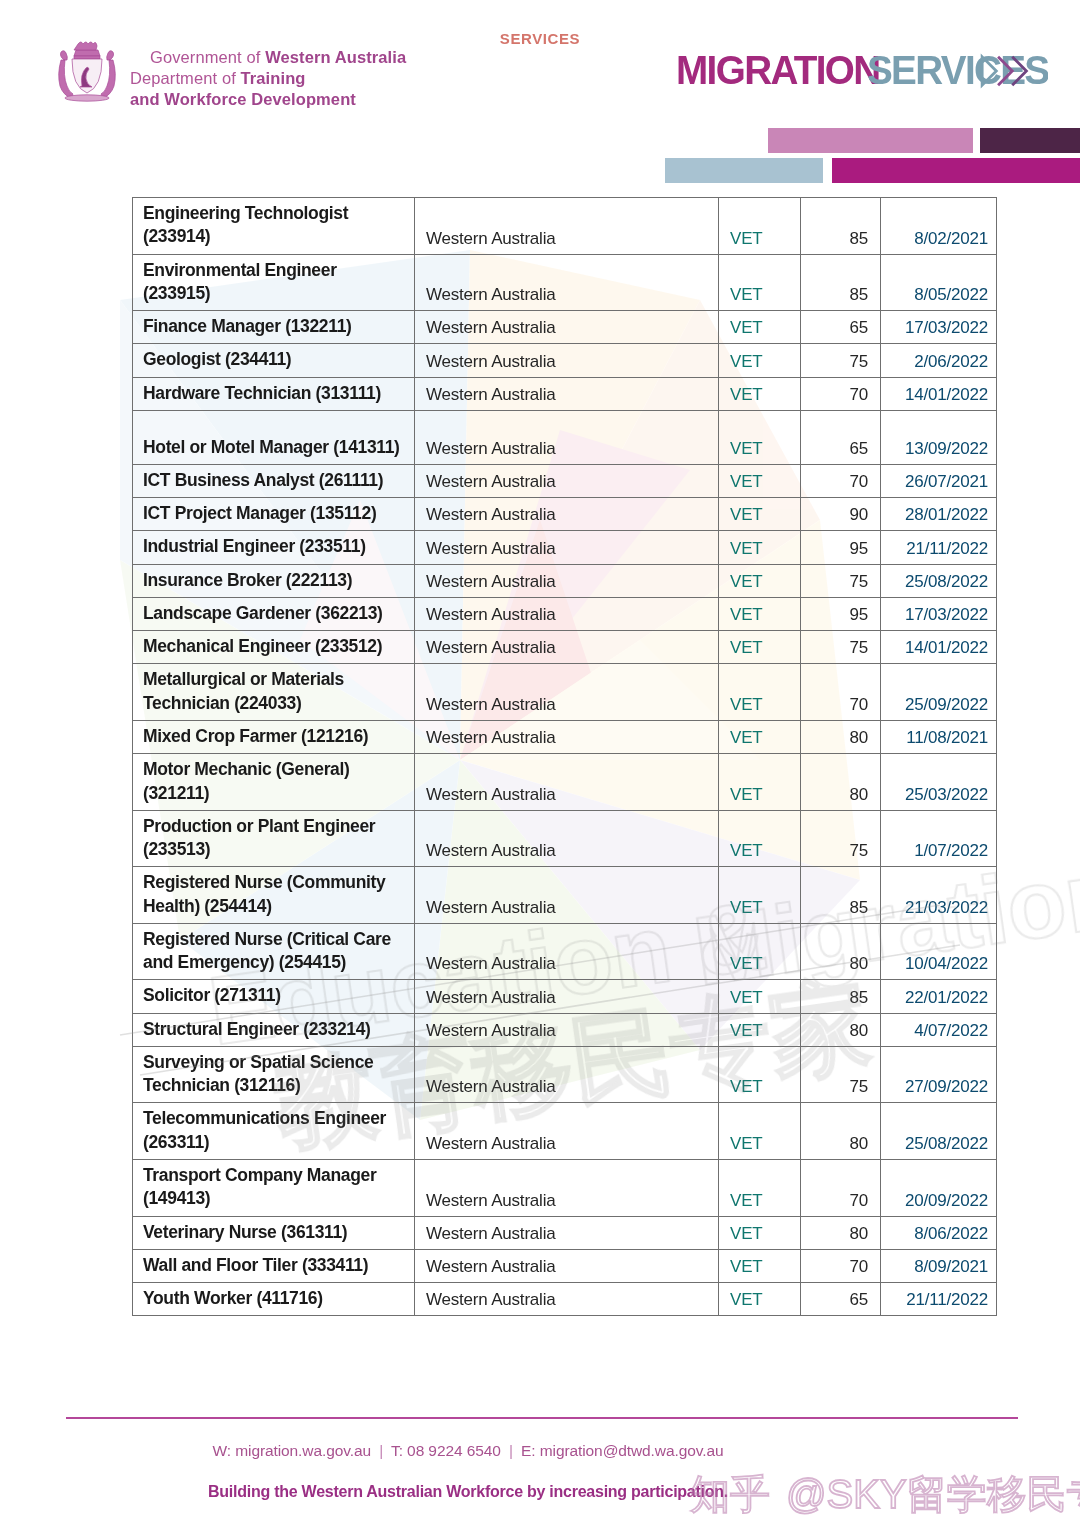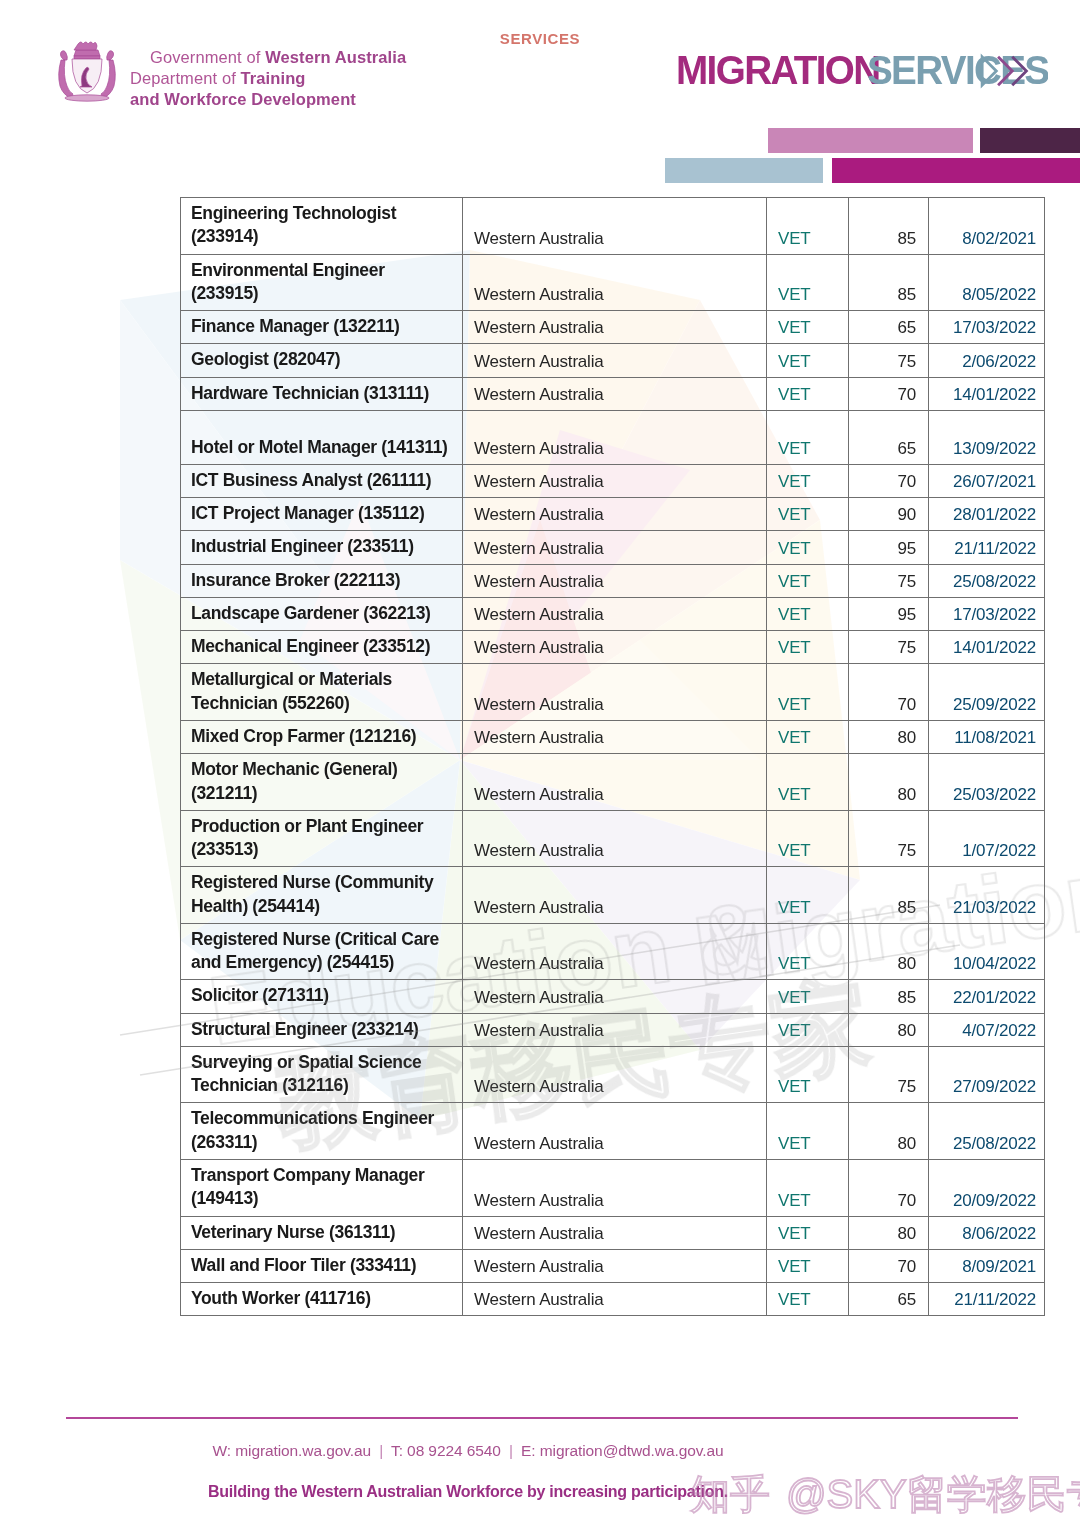--- a/index.html
+++ b/index.html
@@ -71,21 +71,20 @@
     position: absolute;
     left: 132px; top: 197px;
     width: 864px;
     z-index: 2;
   }
   table.occ {
     border-collapse: collapse;
     width: 864px;
     table-layout: fixed;
     background: transparent;
-    margin-left: 48px;
   }
   table.occ col.c-occ   { width: 282px; }
   table.occ col.c-state { width: 304px; }
   table.occ col.c-vet   { width: 82px; }
   table.occ col.c-score { width: 80px; }
   table.occ col.c-date  { width: 116px; }
 
   table.occ td {
     border: 1px solid #6f6f6f;
     padding: 0;
@@ -286,21 +285,21 @@
           </td>
           <td>
             <div class="cell-score">65</div>
           </td>
           <td>
             <div class="cell-date">17/03/2022</div>
           </td>
         </tr>
         <tr class="h1">
           <td>
-            <div class="cell-occ">Geologist (282047)</div>
+            <div class="cell-occ">Geologist (234411)</div>
           </td>
           <td>
             <div class="cell-state">Western Australia</div>
           </td>
           <td>
             <div class="cell-vet">VET</div>
           </td>
           <td>
             <div class="cell-score">75</div>
           </td>
@@ -439,21 +438,21 @@
           </td>
           <td>
             <div class="cell-score">75</div>
           </td>
           <td>
             <div class="cell-date">14/01/2022</div>
           </td>
         </tr>
         <tr class="h2">
           <td>
-            <div class="cell-occ">Metallurgical or Materials Technician (552260)</div>
+            <div class="cell-occ">Metallurgical or Materials Technician (224033)</div>
           </td>
           <td>
             <div class="cell-state">Western Australia</div>
           </td>
           <td>
             <div class="cell-vet">VET</div>
           </td>
           <td>
             <div class="cell-score">70</div>
           </td>

